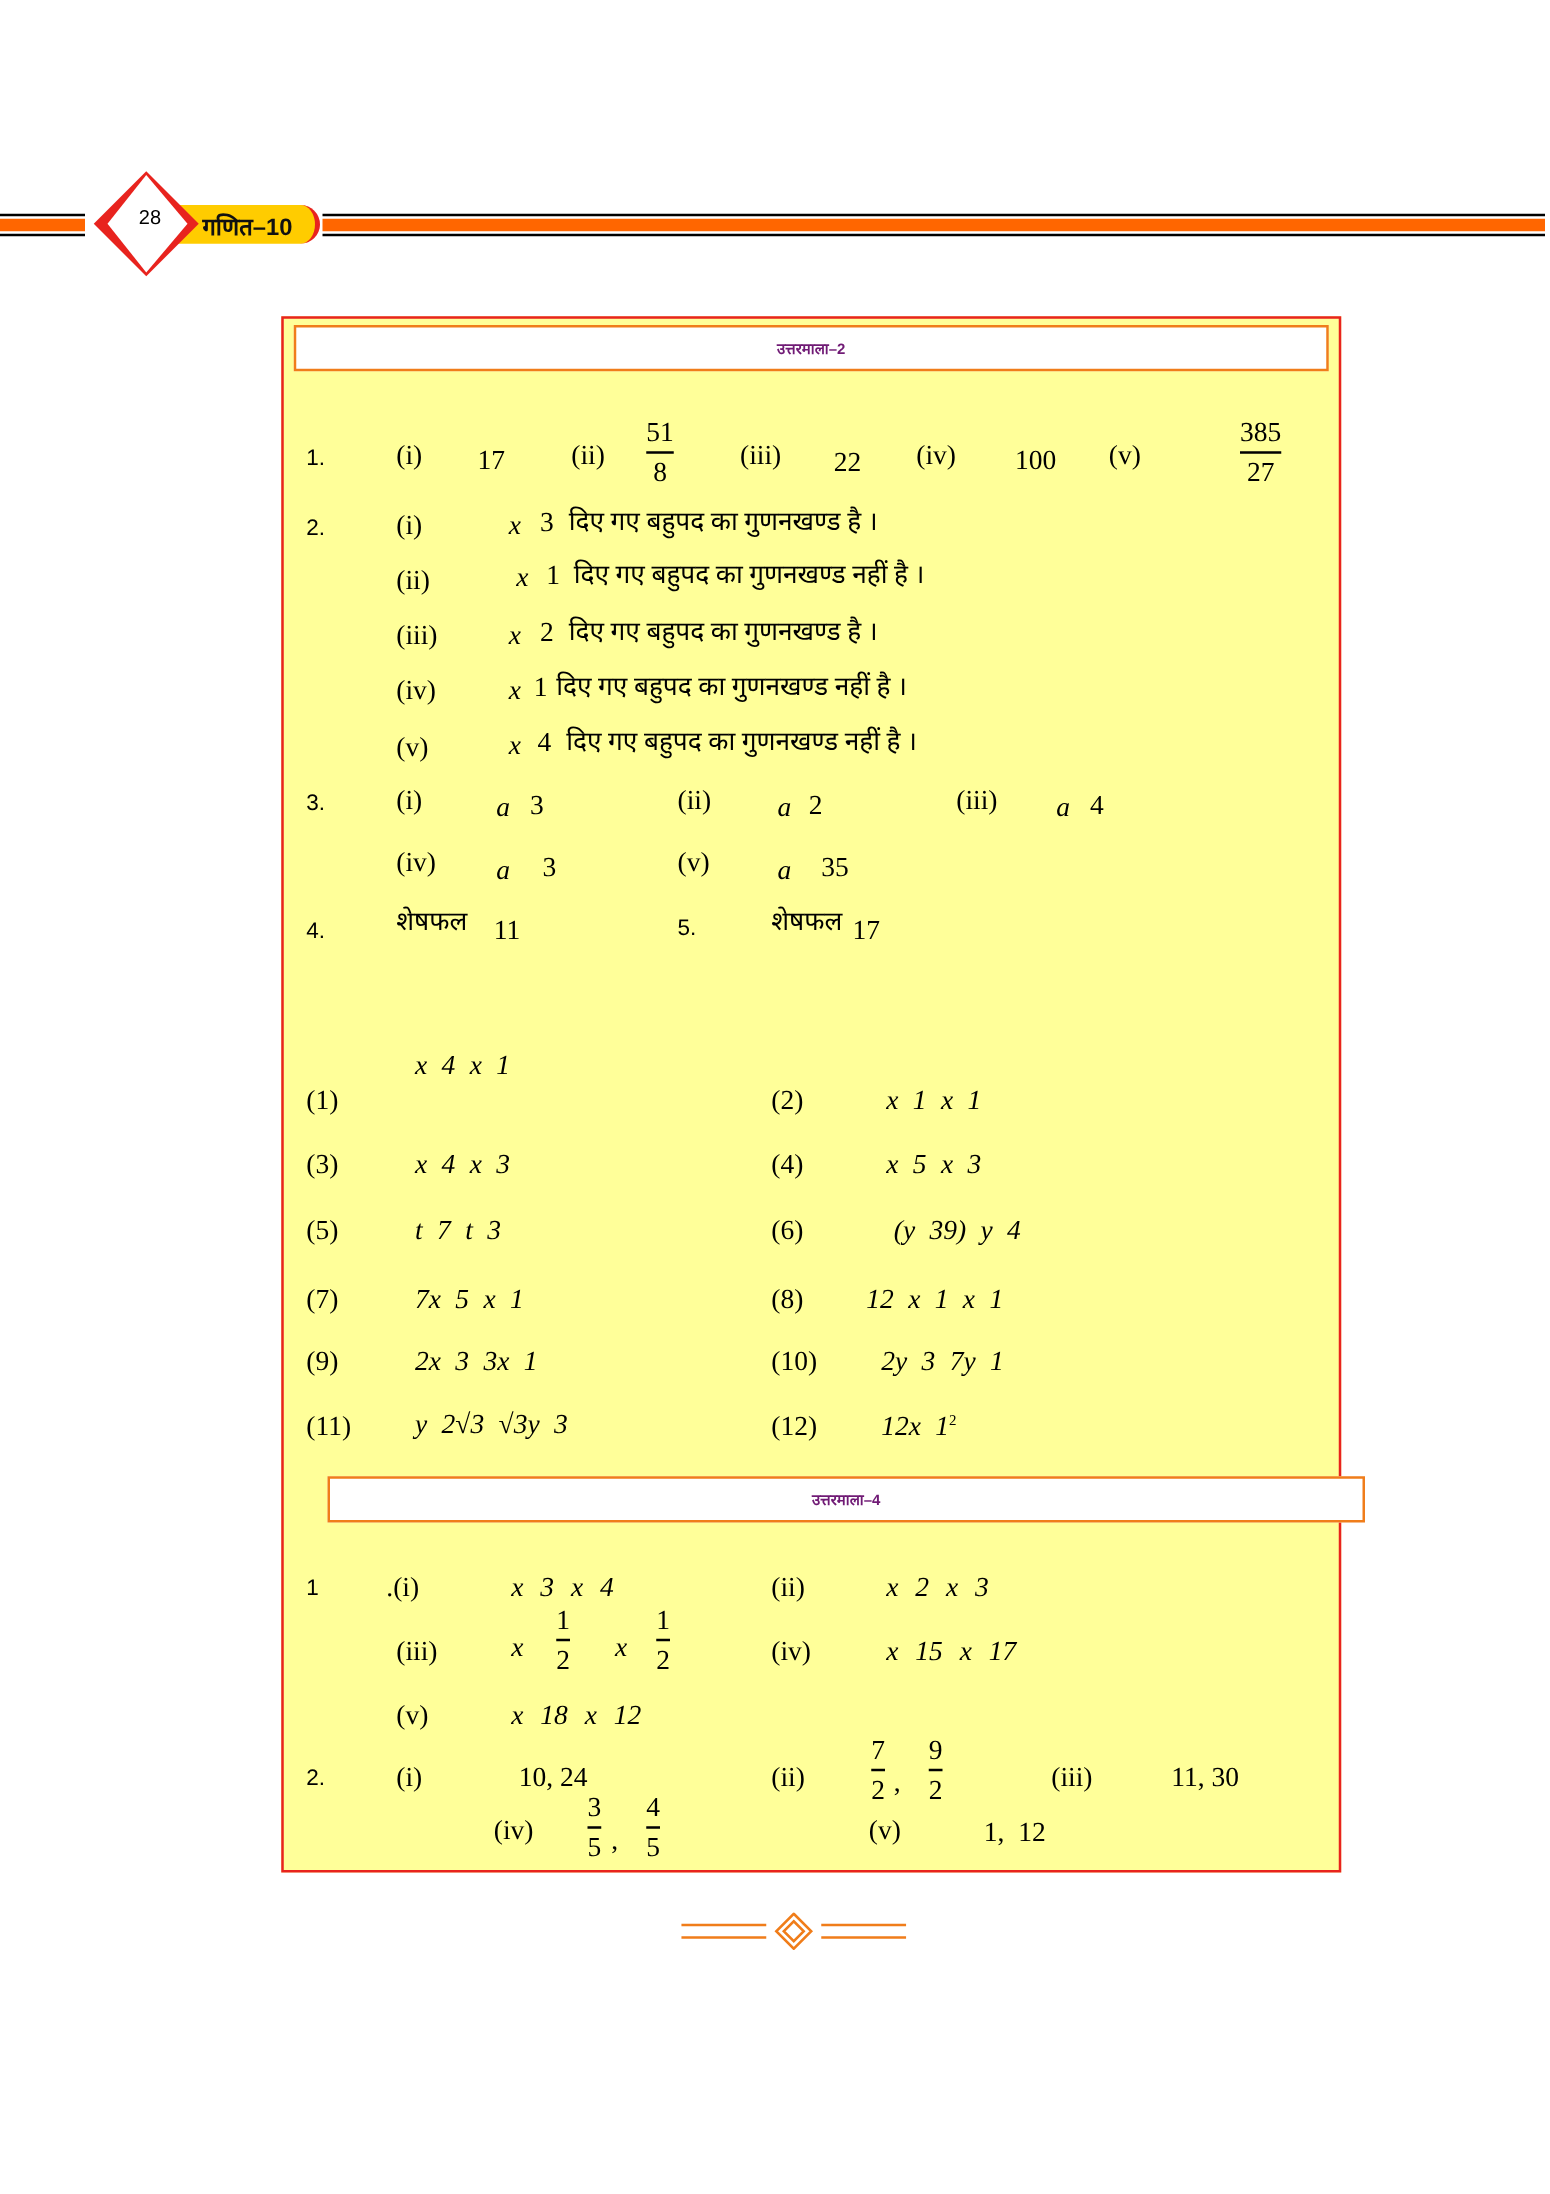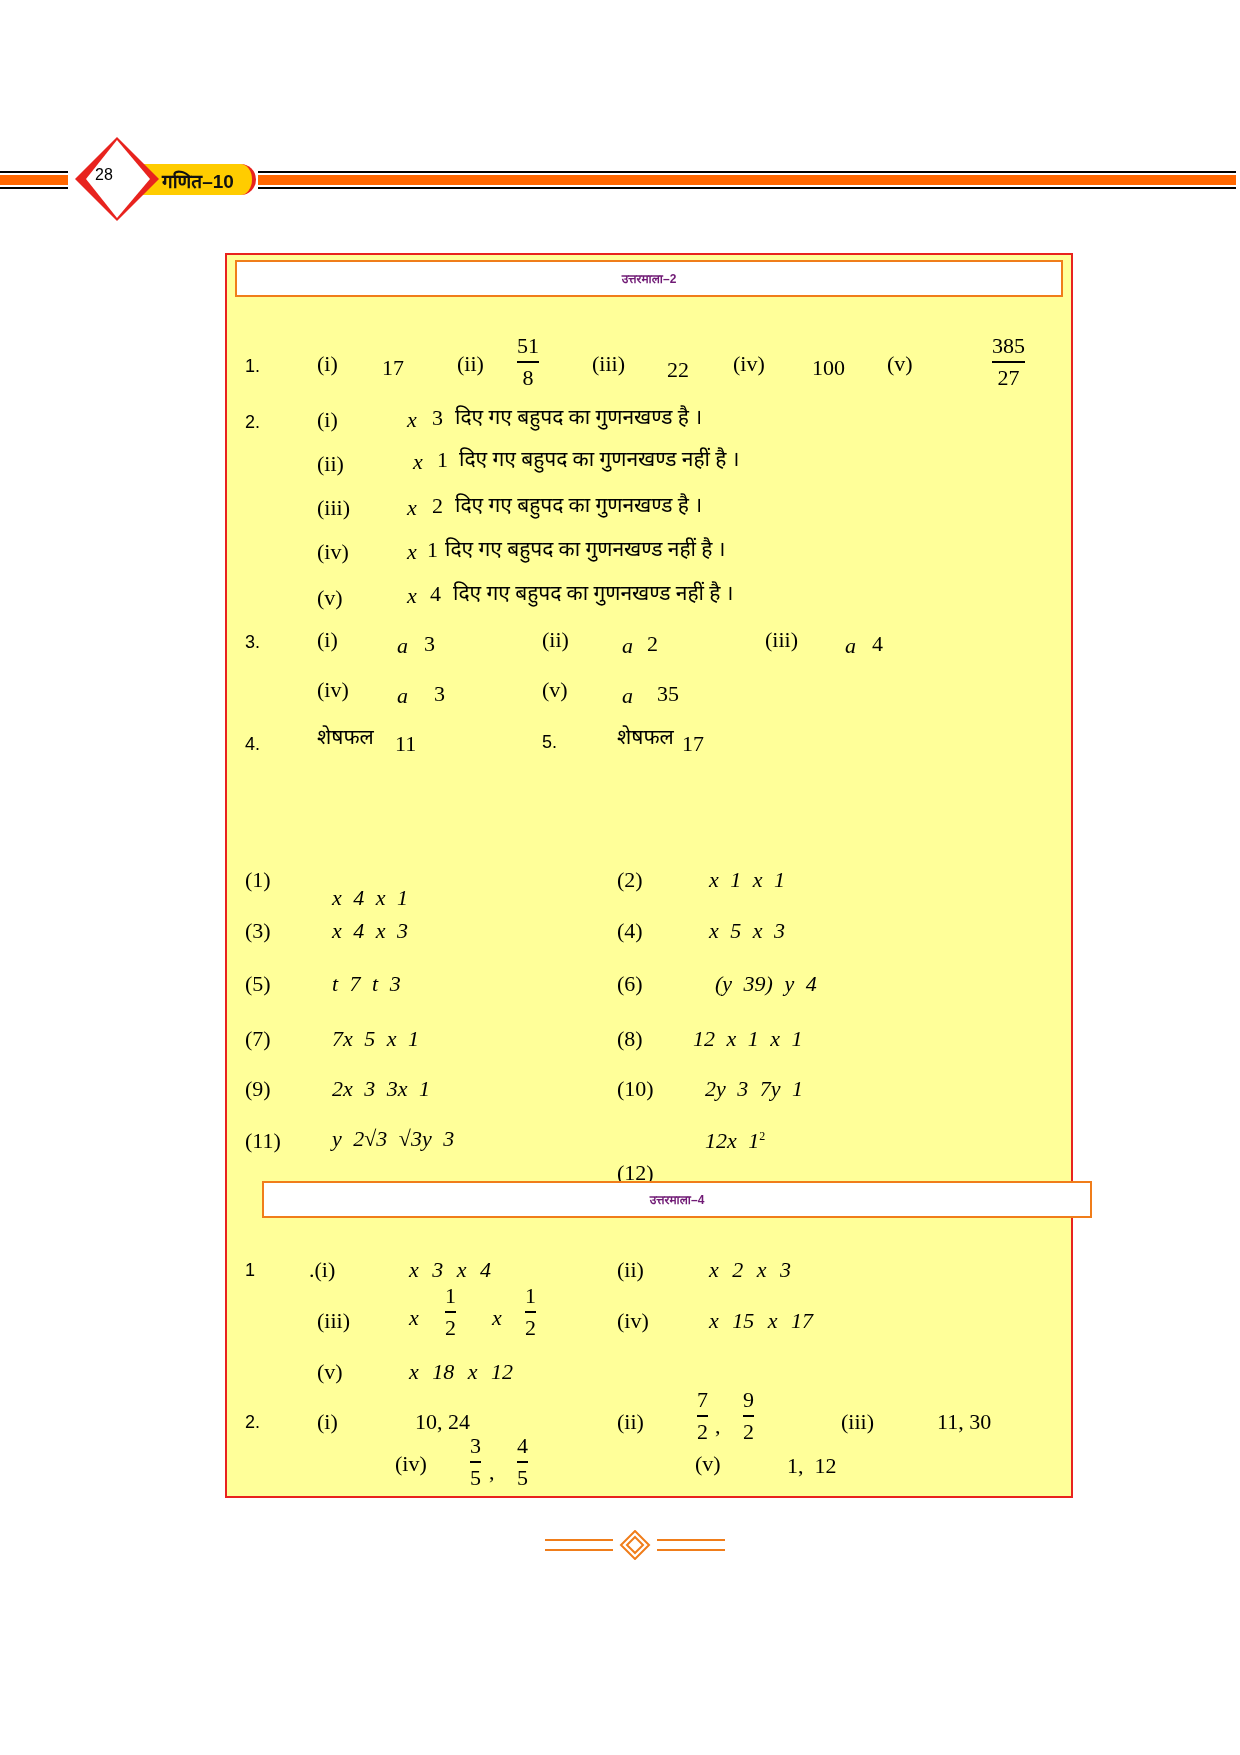--- a/index.html
+++ b/index.html
@@ -14,21 +14,21 @@
     .hdr-left { left: 0; width: 68px; }
     .hdr-right { left: 258px; width: 978px; }
 
     .chapter-pill { position: absolute; left: 140px; top: 164px; width: 116px; height: 31px;
                     background: #ffcc00; border-radius: 0 16px 16px 0;
                     border-right: 4px solid #e8231e; box-sizing: border-box; }
     .chapter-title { position: absolute; left: 162px; top: 168px; font-family: "Liberation Sans", sans-serif;
                      font-weight: bold; font-size: 19px; color: #111; }
 
     .page-diamond { position: absolute; left: 74px; top: 136px; width: 86px; height: 86px; }
-    .page-number { position: absolute; left: 84px; top: 166px; width: 40px; text-align: center;
+    .page-number { position: absolute; left: 100px; top: 166px; width: 40px; text-align: center;
                    font-family: "Liberation Sans", sans-serif; font-size: 16px; color: #000; }
 
     
     .answer-box { position: absolute; left: 225px; top: 253px; width: 848px; height: 1245px;
                   background: #ffff99; border: 2px solid #e8231e; box-sizing: border-box; }
 
     .sec-title-box { position: absolute; height: 37px; background: #fff;
                      border: 2px solid #f07d1a; box-sizing: border-box;
                      display: flex; align-items: center; justify-content: center; }
     .sec-title { font-family: "Liberation Sans", sans-serif; font-weight: bold; font-size: 12px; color: #701a75; }
@@ -141,21 +141,21 @@
 
   <span class="t num" style="left:18px; top:480px;">4.</span>
   <span class="t hi" style="left:90px; top:472px;">शेषफल</span>
   <span class="t" style="left:168px; top:478px;">11</span>
   <span class="t num" style="left:315px; top:478px;">5.</span>
   <span class="t hi" style="left:390px; top:472px;">शेषफल</span>
   <span class="t" style="left:455px; top:478px;">17</span>
 
 
   <span class="t" style="left:18px; top:614px;">(1)</span>
-  <span class="t it" style="left:105px; top:632px; word-spacing:6px;">x  4  x  1</span>
+  <span class="t it" style="left:105px; top:586px; word-spacing:6px;">x  4  x  1</span>
   <span class="t" style="left:390px; top:614px;">(2)</span>
   <span class="t it" style="left:482px; top:614px; word-spacing:6px;">x  1  x  1</span>
 
   <span class="t" style="left:18px; top:665px;">(3)</span>
   <span class="t it" style="left:105px; top:665px; word-spacing:6px;">x  4  x  3</span>
   <span class="t" style="left:390px; top:665px;">(4)</span>
   <span class="t it" style="left:482px; top:665px; word-spacing:6px;">x  5  x  3</span>
 
   <span class="t" style="left:18px; top:718px;">(5)</span>
   <span class="t it" style="left:105px; top:718px; word-spacing:6px;">t  7  t  3</span>
@@ -167,21 +167,21 @@
   <span class="t" style="left:390px; top:773px;">(8)</span>
   <span class="t it" style="left:466px; top:773px; word-spacing:6px;">12  x  1  x  1</span>
 
   <span class="t" style="left:18px; top:823px;">(9)</span>
   <span class="t it" style="left:105px; top:823px; word-spacing:6px;">2x  3  3x  1</span>
   <span class="t" style="left:390px; top:823px;">(10)</span>
   <span class="t it" style="left:478px; top:823px; word-spacing:6px;">2y  3  7y  1</span>
 
   <span class="t" style="left:18px; top:875px;">(11)</span>
   <span class="t it" style="left:105px; top:873px; word-spacing:6px;">y  2√3  √3y  3</span>
-  <span class="t" style="left:390px; top:875px;margin-top:32px;">(12)</span>
+  <span class="t" style="left:390px; top:875px;">(12)</span>
   <span class="t" style="left:478px; top:875px; word-spacing:6px;"><span class="it">12x  1</span><span class="sup">2</span></span>
 
   <div class="sec-title-box" style="left:12px; top:926px; width:830px;margin-left:23px;">
     <span class="sec-title">उत्तरमाला–4</span>
   </div>
 
   <span class="t num" style="left:18px; top:1006px;">1</span>
   <span class="t" style="left:82px; top:1004px;">.(i)</span>
   <span class="t it" style="left:182px; top:1004px; word-spacing:8px;">x  3  x  4</span>
   <span class="t" style="left:390px; top:1004px;">(ii)</span>

